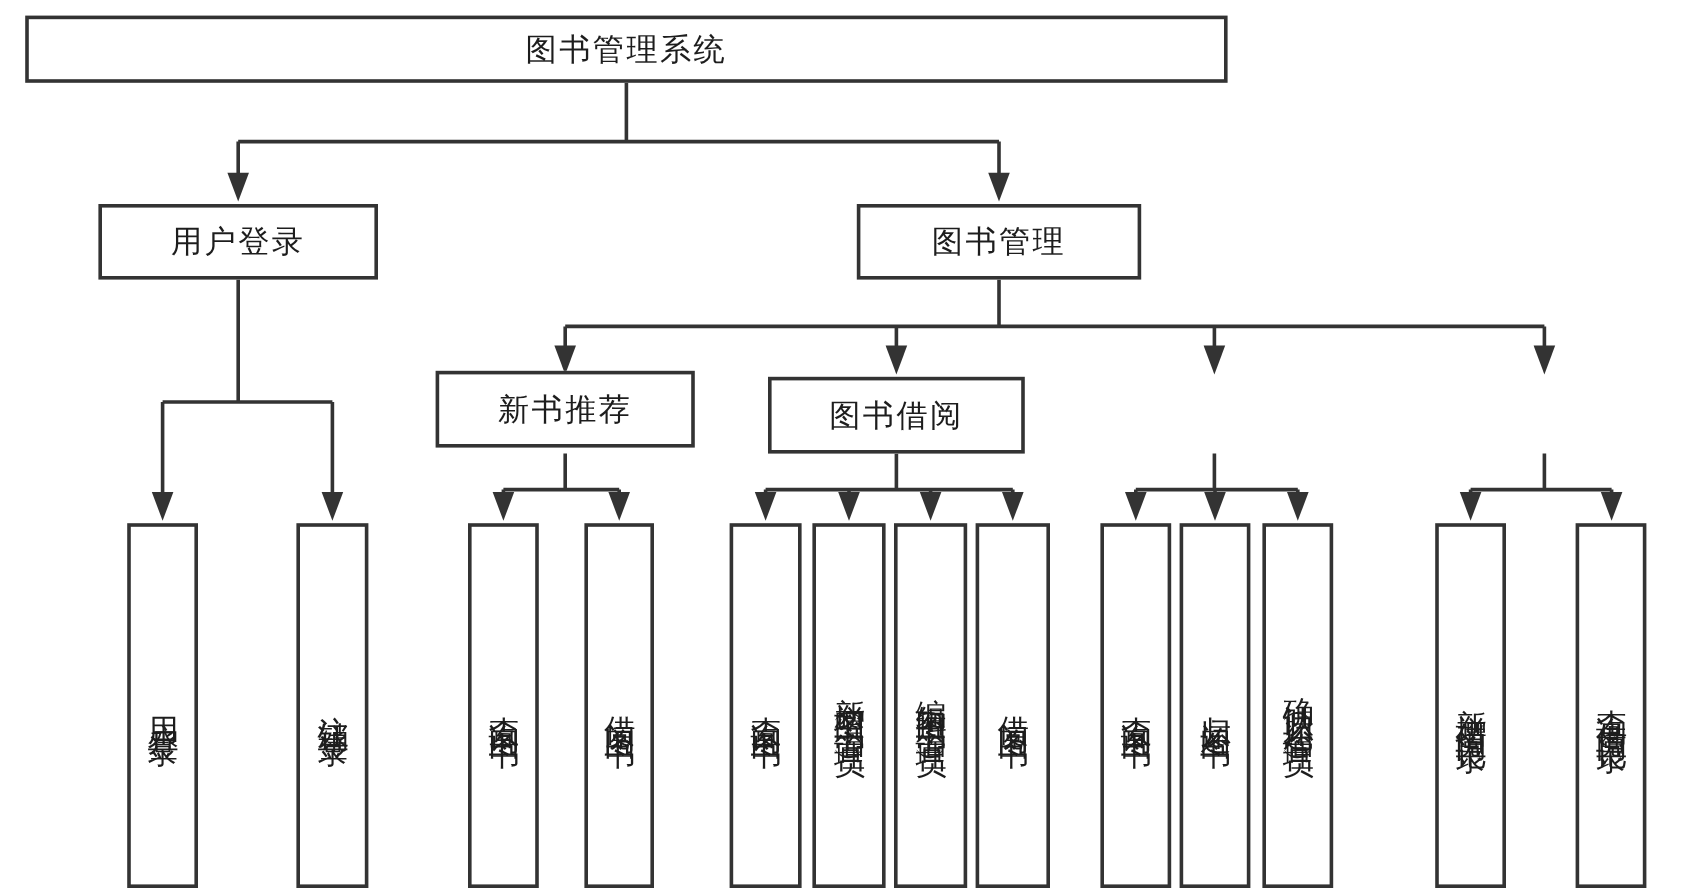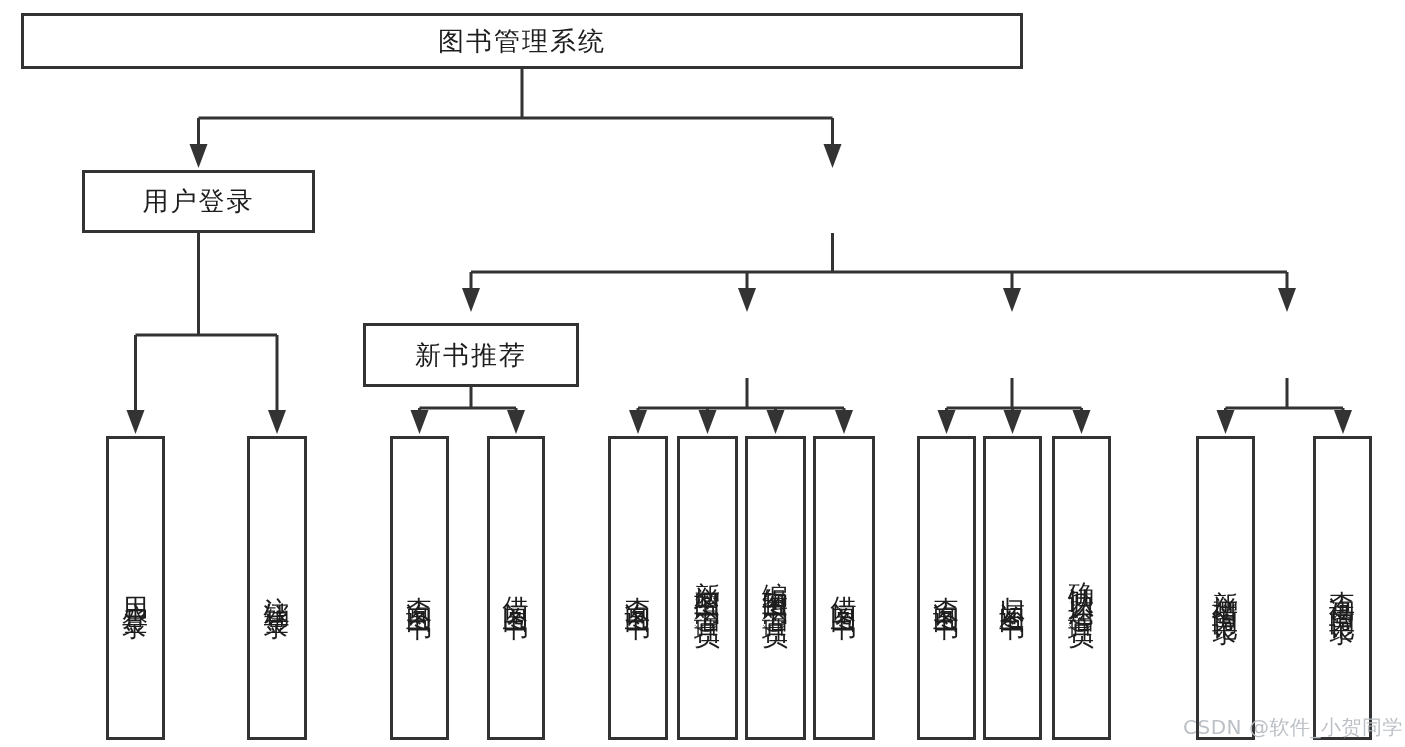--- a/index.html
+++ b/index.html
@@ -117,35 +117,36 @@
     <g>
       <path d="M1287,378 V408 M1225.5,408 H1343 M1225.5,408 V416 M1343,408 V416"></path>
       <polygon points="1216.5,410 1234.5,410 1225.5,434"></polygon>
       <polygon points="1334,410 1352,410 1343,434"></polygon>
     </g>
   </svg>
 
   <div class="box" style="left:21px;top:13px;width:1002px;height:56px">图书管理系统</div>
 
   <div class="box" style="left:82px;top:170px;width:233px;height:63px">用户登录</div>
+  <div class="box" style="left:714px;top:170px;width:237px;height:63px">图书管理</div>
 
-  <div class="box" style="left:363px;top:323px;width:216px;height:64px">新书推荐</div>
+  <div class="box" style="left:363px;top:309px;width:216px;height:64px">新书推荐</div>
+  <div class="box" style="left:640px;top:314px;width:214px;height:64px">图书借阅</div>
 
   <div class="vbox" style="left:106px;width:59px">用户登录</div>
   <div class="vbox" style="left:247px;width:60px">注销登录</div>
 
   <div class="vbox" style="left:390px;width:59px">查询图书</div>
   <div class="vbox" style="left:487px;width:58px">借阅图书</div>
 
   <div class="vbox" style="left:608px;width:60px">查询图书</div>
   <div class="vbox" style="left:677px;width:61px">新增图书（管理员）</div>
   <div class="vbox" style="left:745px;width:61px">编辑图书（管理员）</div>
   <div class="vbox" style="left:813px;width:62px">借阅图书</div>
 
   <div class="vbox" style="left:917px;width:59px">查询图书</div>
   <div class="vbox" style="left:983px;width:59px">归还图书</div>
   <div class="vbox" style="left:1052px;width:59px">确认归还（管理员）</div>
 
   <div class="vbox" style="left:1196px;width:59px">新增借阅记录</div>
   <div class="vbox" style="left:1313px;width:59px">查询借阅记录</div>
 
-  <div class="watermark">CSDN @软件_小贺同学</div>
 </div>
 
 </body></html>

